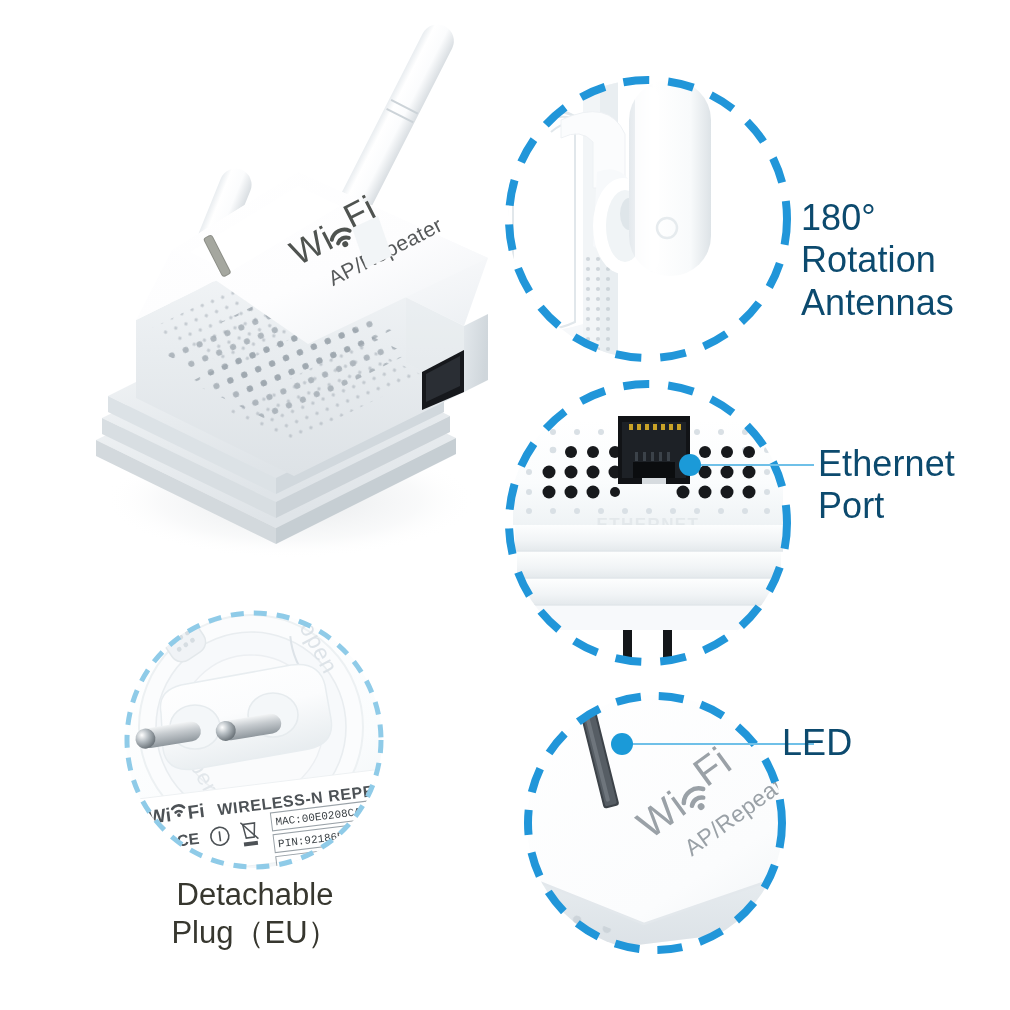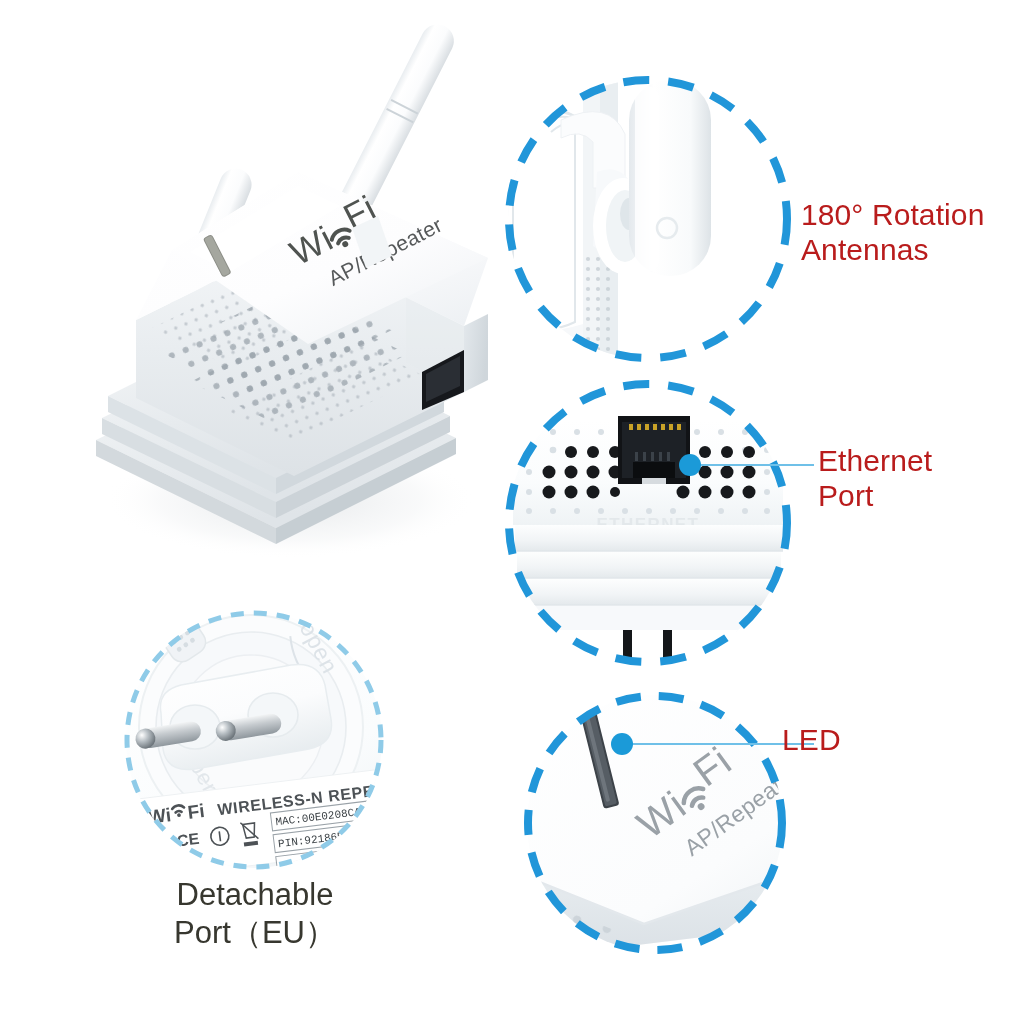--- a/index.html
+++ b/index.html
@@ -18,22 +18,22 @@
     position: relative;
     width: 1010px;
     height: 1010px;
     background: #ffffff;
   }
   .abs { position: absolute; }
 
   
   .callout-label {
     position: absolute;
-    color: #b91c1c;
-    font-size: 30px;
+    color: #0c4a6e;
+    font-size: 36px;
     line-height: 1.18;
     letter-spacing: 0.1px;
     white-space: pre-line;
     font-weight: 400;
   }
   .caption-label {
     position: absolute;
     color: #37372f;
     font-size: 31px;
     line-height: 1.22;
@@ -556,15 +556,15 @@
       </g>
     </svg>
     <div class="dash-ring" style="left:0;top:0;">
       <svg width="262" height="262">
         <circle cx="131" cy="131" r="127" fill="none" stroke="#8fcbe8" stroke-width="5" stroke-linecap="butt" stroke-dasharray="13 10"></circle>
       </svg>
     </div>
   </div>
 
   <div class="caption-label" style="left:124px; top:876px; width:262px;">Detachable
-Port（EU）</div>
+Plug（EU）</div>
 
 </div>
 
 </body></html>

